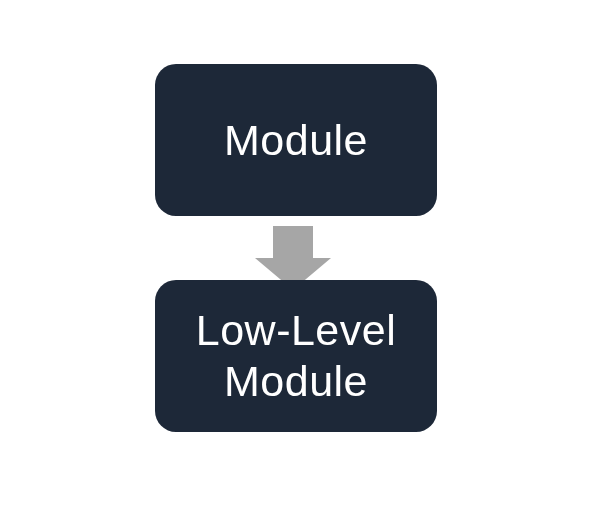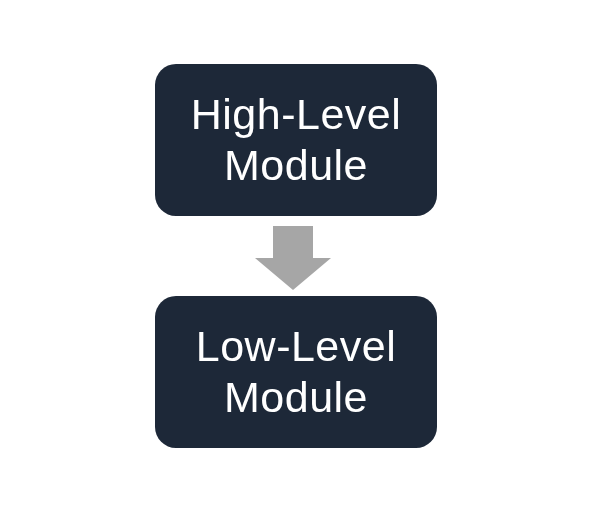--- a/index.html
+++ b/index.html
@@ -25,21 +25,21 @@
     flex-direction: column;
     align-items: center;
     justify-content: center;
     color: var(--text-color, #ffffff);
     font-size: 43px;
     line-height: 51px;
     text-align: center;
     letter-spacing: 0.5px;
   }
   .module-box.top { top: 64px; }
-  .module-box.bottom { top: 296px; justify-content: center; }
+  .module-box.bottom { top: 280px; justify-content: center; }
   .box-line {
     display: block;
     white-space: nowrap;
   }
   .arrow-wrap {
     position: absolute;
     left: 255px;
     top: 226px;
     width: 76px;
     height: 64px;
@@ -49,21 +49,20 @@
     width: 100%;
     height: 100%;
   }
 </style>
 </head>
 <body>
 
 <div class="canvas">
 
   <div class="module-box top">
-    <span class="box-line">High-Level</span>
     <span class="box-line">Module</span>
   </div>
 
   <div class="arrow-wrap">
     <svg viewBox="0 0 76 64" preserveAspectRatio="none" aria-hidden="true">
       <polygon points="18,0 58,0 58,32 76,32 38,64 0,32 18,32" fill="#a6a6a6"></polygon>
     </svg>
   </div>
 
   <div class="module-box bottom">

